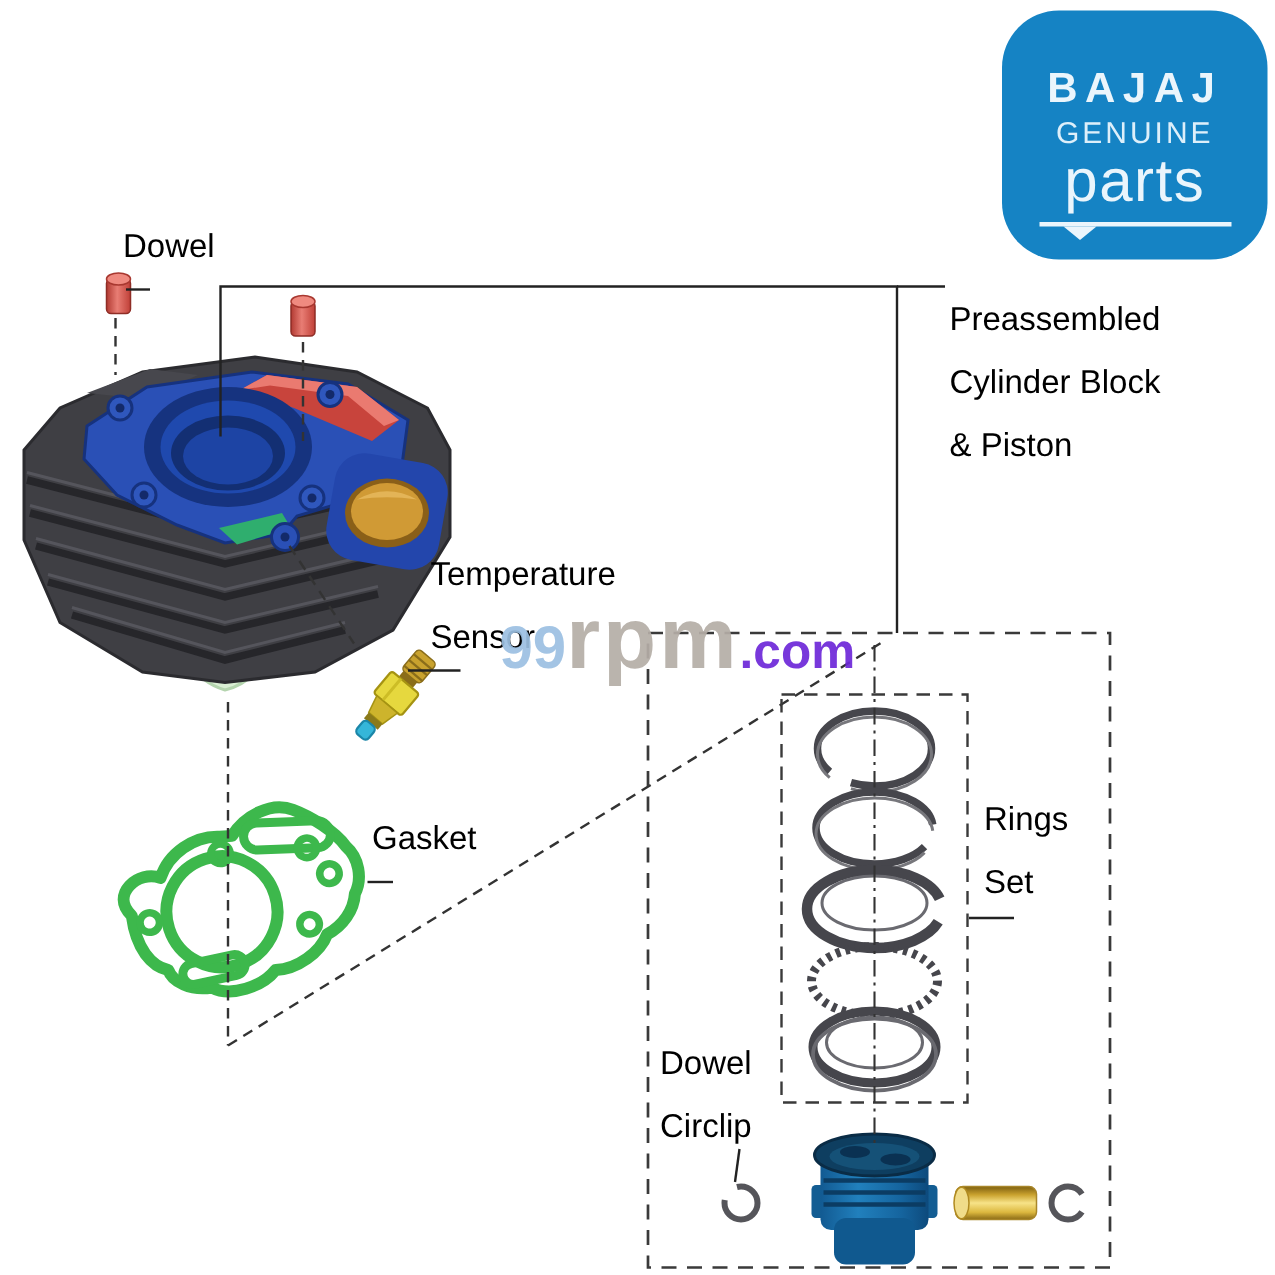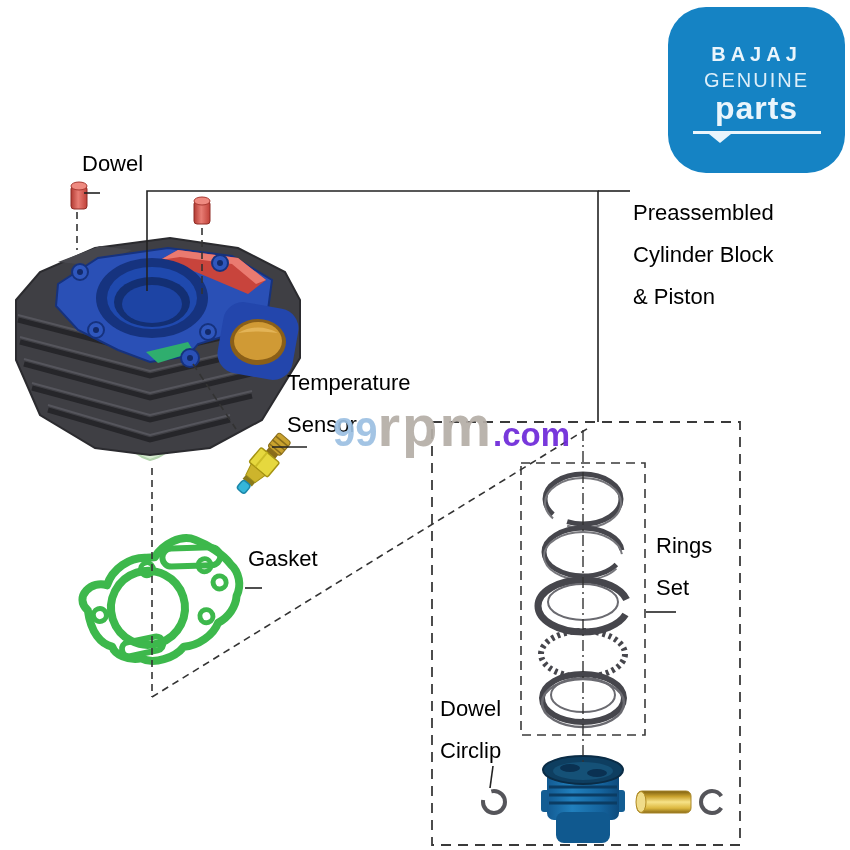--- a/index.html
+++ b/index.html
@@ -19,23 +19,23 @@
   }
   .wm .wm-99{color:#9cc0e2;font-size:40px;font-weight:bold;}
   .wm .wm-rpm{color:#b5aea7;font-size:58px;font-weight:bold;letter-spacing:2px;}
   .wm .wm-com{color:#6d28d9;font-size:33px;font-weight:bold;}
   
   .badge{
     position:absolute;left:668px;top:7px;width:177px;height:166px;
     background:#1583c4;border-radius:38px;color:#eaf5fc;
     display:flex;flex-direction:column;align-items:center;
   }
-  .badge .brand{margin-top:36px;font-size:20px;font-weight:bold;letter-spacing:5px;}
+  .badge .brand{margin-top:36px;font-size:28px;font-weight:bold;letter-spacing:5px;}
   .badge .genuine{margin-top:3px;font-size:20px;letter-spacing:2px;color:#ddeffa;}
-  .badge .parts{margin-top:-2px;font-size:32px;font-weight:bold;letter-spacing:1px;}
+  .badge .parts{margin-top:-2px;font-size:40px;font-weight:normal;letter-spacing:1px;}
   .badge .rule{position:relative;width:128px;height:3px;background:#eaf5fc;margin-top:4px;}
   .badge .rule .tri{
     position:absolute;left:16px;top:3px;width:0;height:0;
     border-left:11px solid transparent;border-right:11px solid transparent;
     border-top:9px solid #eaf5fc;
   }
 </style>
 </head>
 <body>
 

